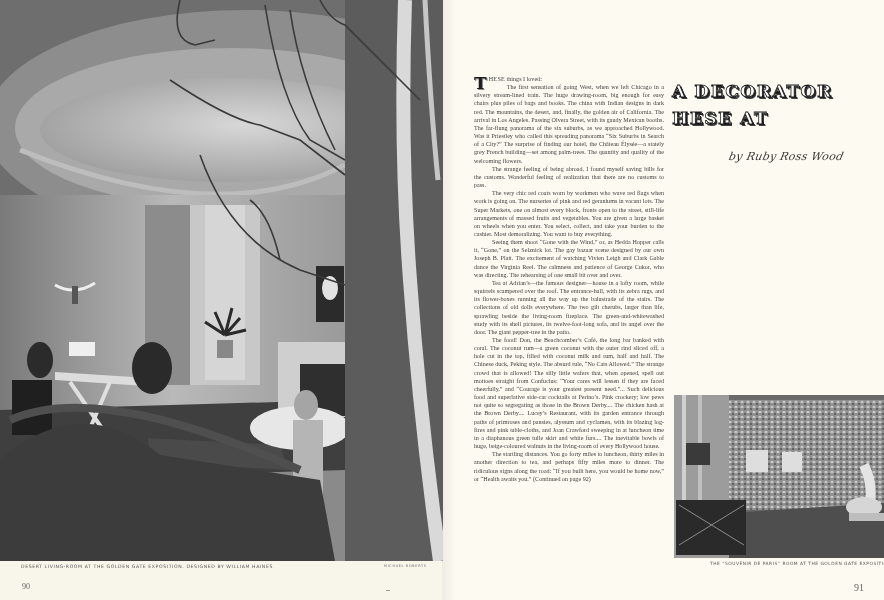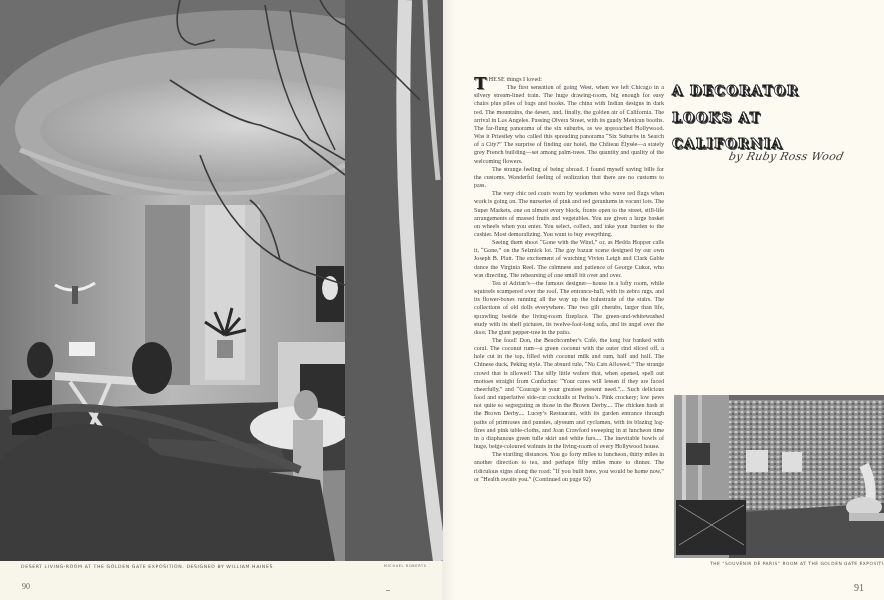--- a/index.html
+++ b/index.html
@@ -32,21 +32,21 @@
     font-size: 6.1px; line-height: 8.15px; text-align: justify; color: #3e3e3e; }
   .article p { margin: 0; text-indent: 18px; }
   .article p.first { text-indent: 0; }
   .dropcap { float: left; font-family: "DejaVu Serif", serif; font-weight: bold; font-size: 17px;
     line-height: 15px; margin: 1px 2px 0 0; color: #1e1e1e;
     text-shadow: 1px 1px 0 #888; }
   .smallcaps { font-variant: small-caps; letter-spacing: 0.3px; }
 
   
   .title-block { position: absolute; left: 672px; top: 78px; width: 210px; }
-  .title-line { font-family: "DejaVu Serif", serif; font-weight: bold; font-size: 13px;
+  .title-line { font-family: "DejaVu Serif", serif; font-weight: bold; font-size: 17px;
     letter-spacing: 1.6px; color: #fdfdfd; line-height: 26.5px; white-space: nowrap;
     -webkit-text-stroke: 0.8px #1a1a1a;
     text-shadow: 1.4px 1.4px 0 #222, 2px 2px 0 #444; }
   .byline { position: absolute; left: 729px; top: 150px; font-family: "DejaVu Serif", serif;
     font-style: italic; font-size: 11px; color: #3a3a3a; letter-spacing: 0.3px;
     transform: skewX(-12deg); }
 
   
   .small-photo { position: absolute; left: 674px; top: 395px; width: 210px; height: 163px; overflow: hidden;
     background: #777; }
@@ -146,22 +146,21 @@
     <p>The strange feeling of being abroad. I found myself saving bills for the customs. Wonderful feeling of realization that there are no customs to pass.</p>
     <p>The very chic red coats worn by workmen who wave red flags when work is going on. The nurseries of pink and red geraniums in vacant lots. The Super Markets, one on almost every block, fronts open to the street, still-life arrangements of massed fruits and vegetables. You are given a large basket on wheels when you enter. You select, collect, and take your burden to the cashier. Most demoralizing. You want to buy everything.</p>
     <p>Seeing them shoot “Gone with the Wind,” or, as Hedda Hopper calls it, “Gone,” on the Selznick lot. The gay bazaar scene designed by our own Joseph B. Platt. The excitement of watching Vivien Leigh and Clark Gable dance the Virginia Reel. The calmness and patience of George Cukor, who was directing. The rehearsing of one small bit over and over.</p>
     <p>Tea at Adrian’s—the famous designer—house in a lofty room, while squirrels scampered over the roof. The entrance-hall, with its zebra rugs, and its flower-boxes running all the way up the balustrade of the stairs. The collections of old dolls everywhere. The two gilt cherubs, larger than life, sprawling beside the living-room fireplace. The green-and-whitewashed study with its shell pictures, its twelve-foot-long sofa, and its angel over the door. The giant pepper-tree in the patio.</p>
     <p>The food! Don, the Beachcomber’s Café, the long bar banked with coral. The coconut rum—a green coconut with the outer rind sliced off, a hole cut in the top, filled with coconut milk and rum, half and half. The Chinese duck, Peking style. The absurd rule, “No Cats Allowed.” The strange crowd that is allowed! The silly little wafers that, when opened, spell out mottoes straight from Confucius: “Your cares will lessen if they are faced cheerfully,” and “Courage is your greatest present need.”... Such delicious food and superlative side-car cocktails at Perino’s. Pink crockery; low pews not quite so segregating as those in the Brown Derby.... The chicken hash at the Brown Derby.... Lucey’s Restaurant, with its garden entrance through paths of primroses and pansies, alyssum and cyclamen, with its blazing log-fires and pink table-cloths, and Joan Crawford sweeping in at luncheon time in a diaphanous green tulle skirt and white furs.... The inevitable bowls of huge, beige-coloured walnuts in the living-room of every Hollywood house.</p>
     <p>The startling distances. You go forty miles to luncheon, thirty miles in another direction to tea, and perhaps fifty miles more to dinner. The ridiculous signs along the road: “If you built here, you would be home now,” or “Health awaits you.” (Continued on page 92)</p>
   </div>
 
   <div class="title-block">
     <div class="title-line">A DECORATOR</div>
-    <div class="title-line">LOOKS AT</div>
-    <div class="title-line">CALIFORNIA</div>
+    <div class="title-line">HESE AT</div>
   </div>
   <div class="byline">by Ruby Ross Wood</div>
 
   <div class="small-photo">
     <svg width="210" height="163" viewBox="0 0 210 163" xmlns="http://www.w3.org/2000/svg">
       <defs>
         <pattern id="shells" width="6" height="5" patternUnits="userSpaceOnUse">
           <rect width="6" height="5" fill="#8e8e8e"></rect>
           <ellipse cx="2" cy="2" rx="1.6" ry="1.2" fill="#c9c9c9"></ellipse>
           <ellipse cx="5" cy="4" rx="1.2" ry="1" fill="#5e5e5e"></ellipse>

